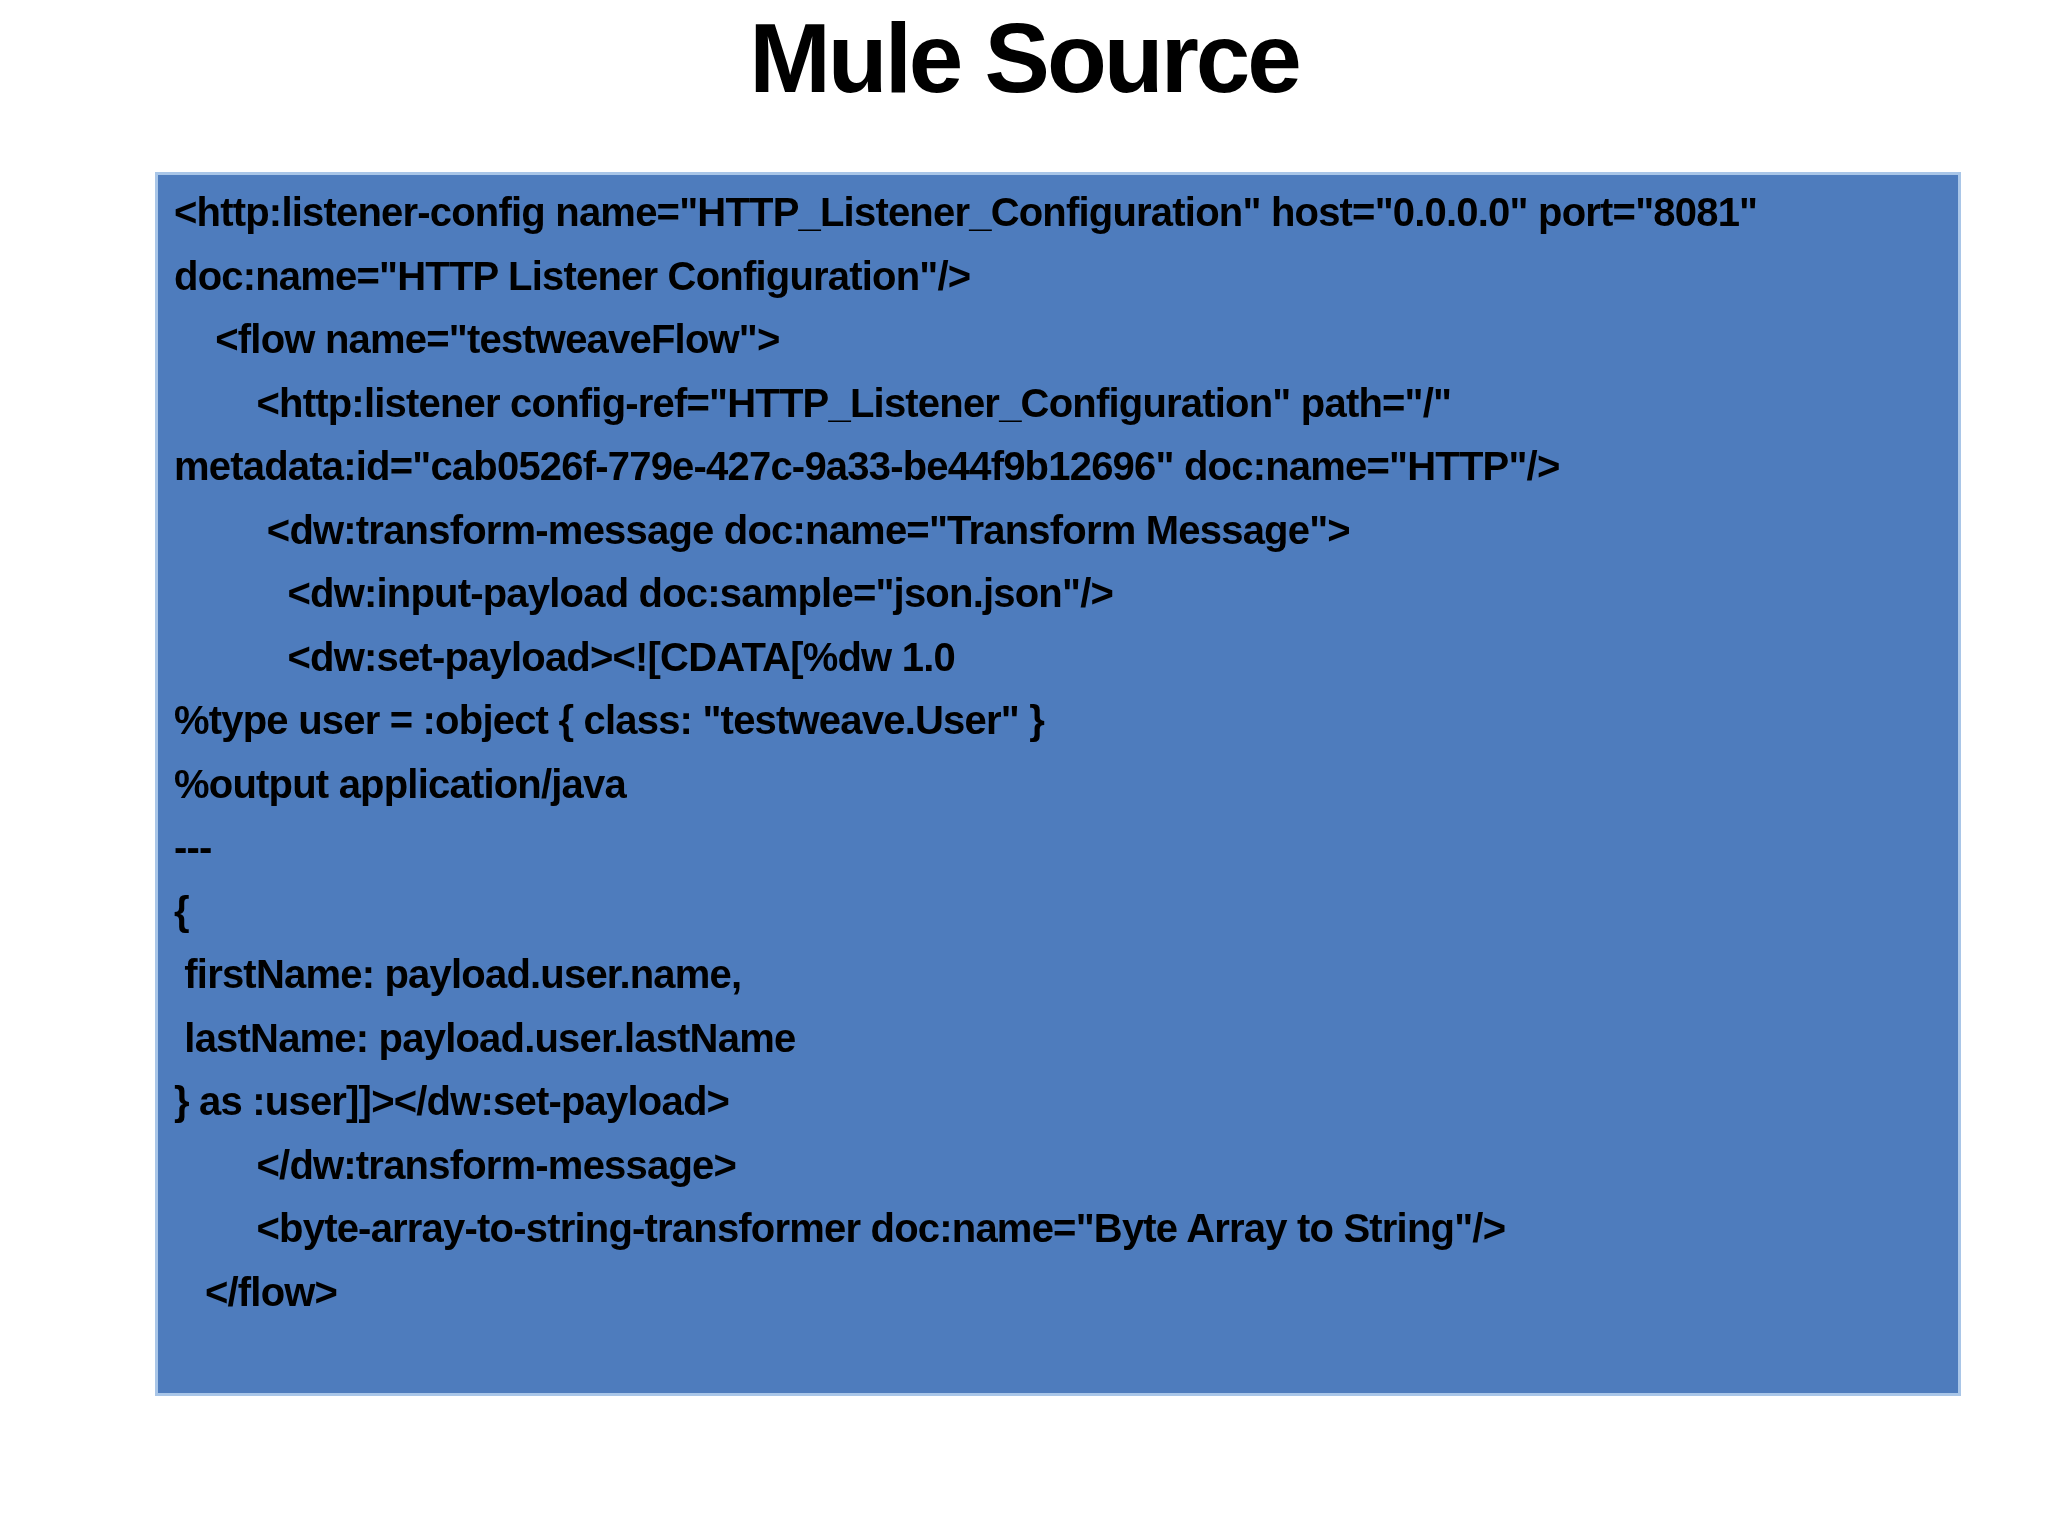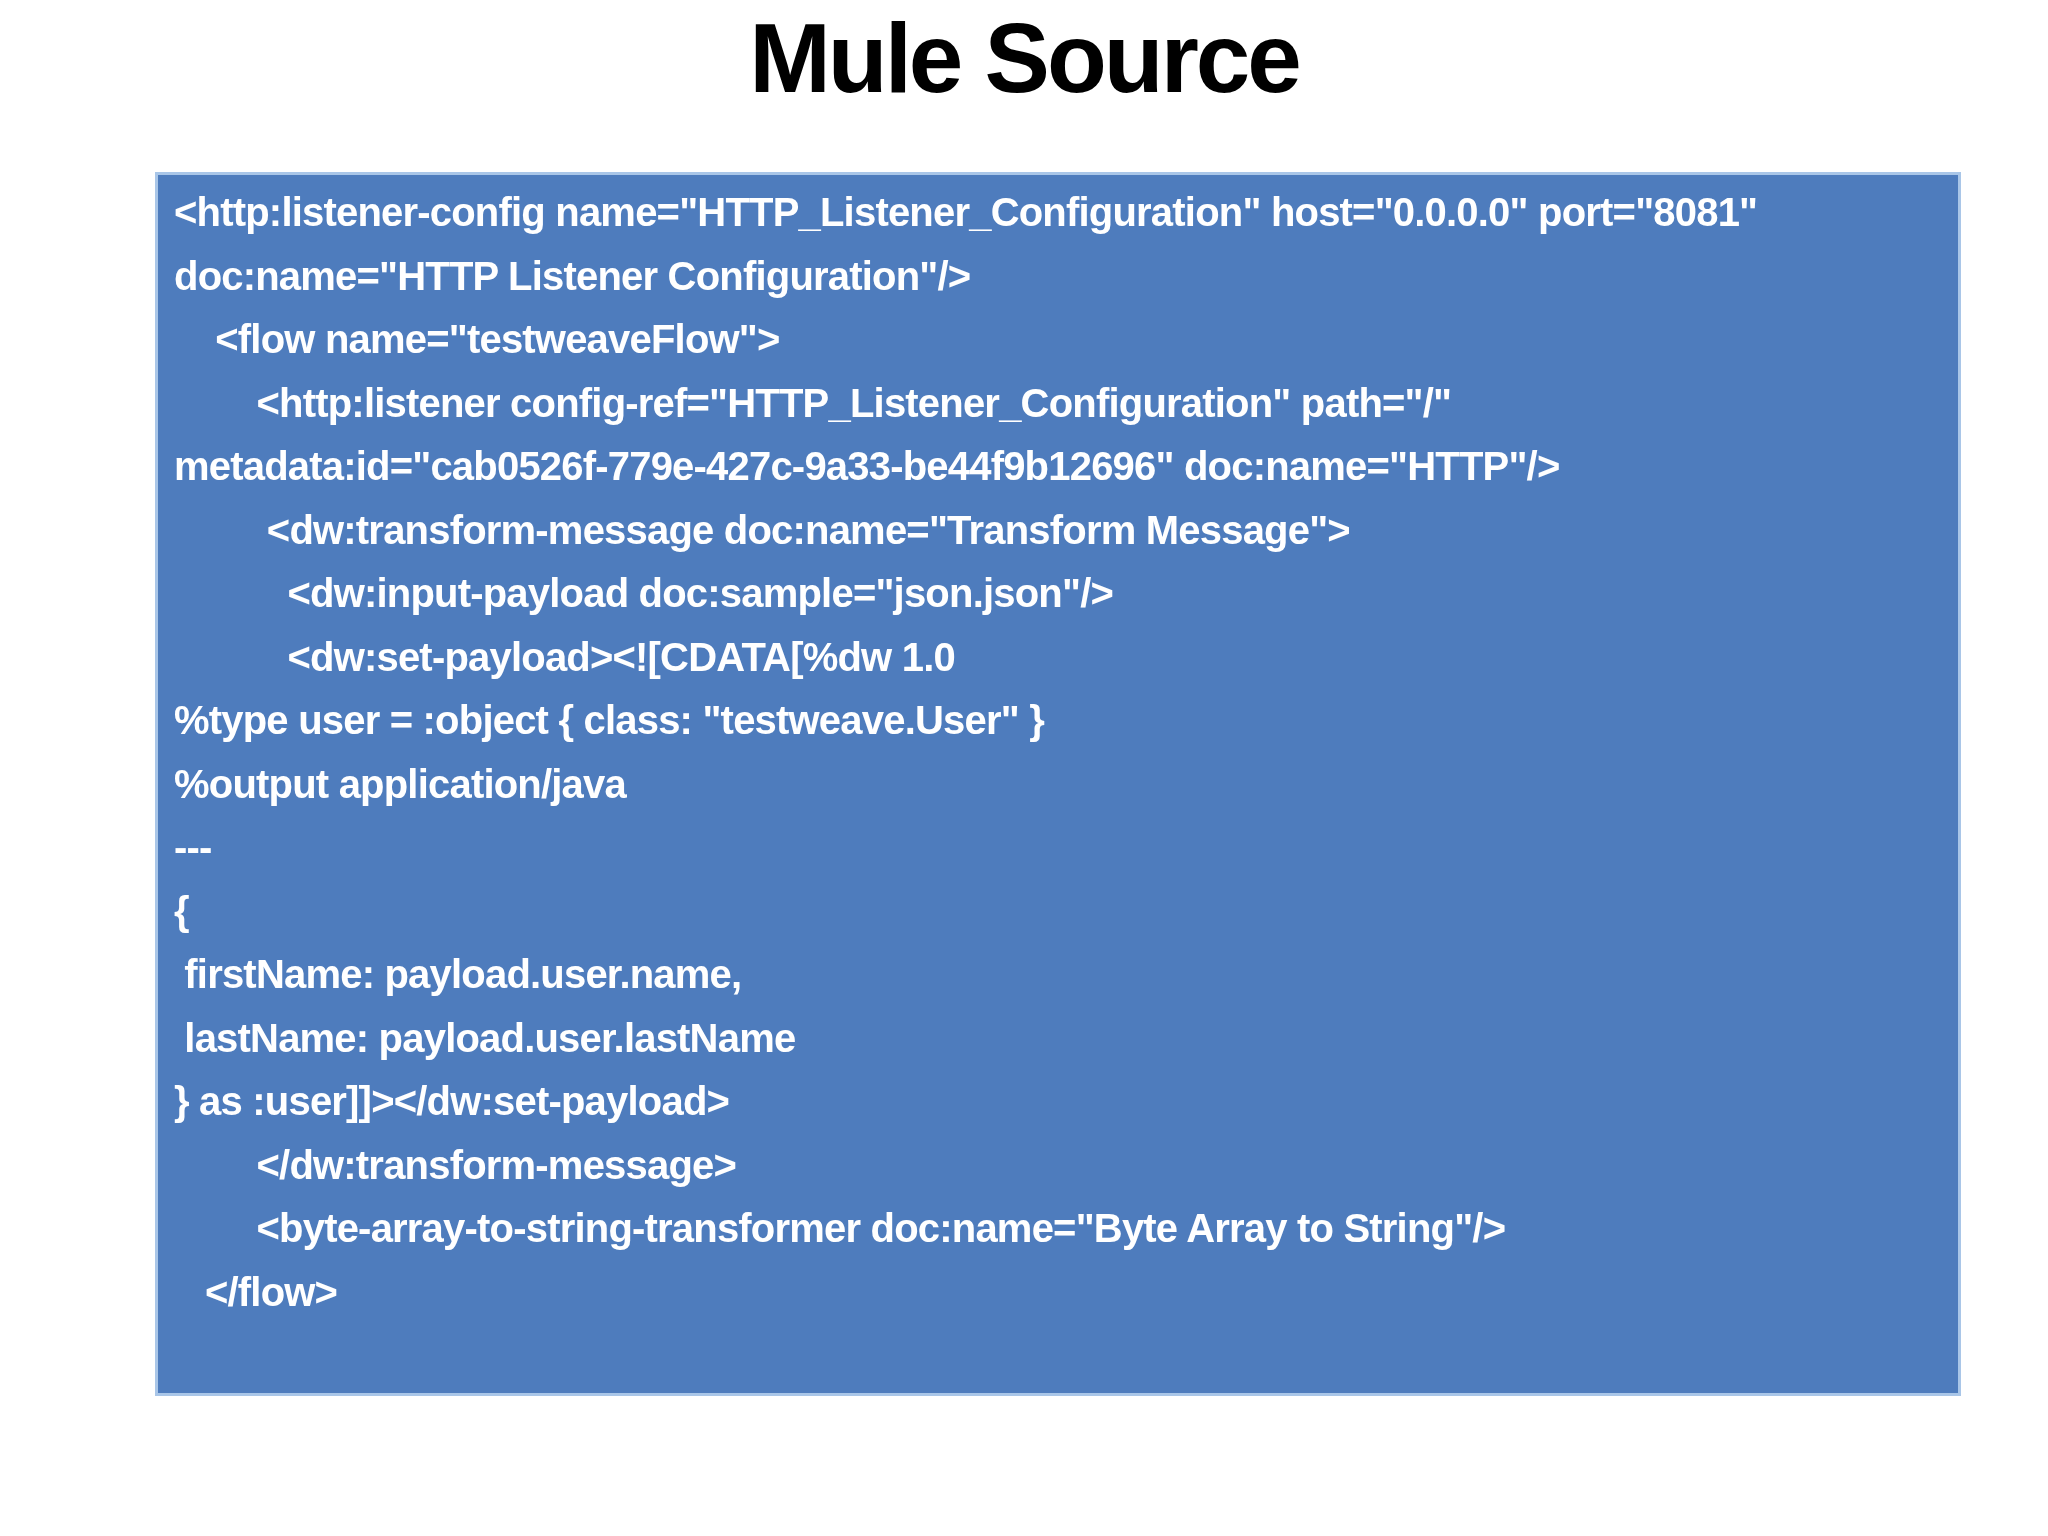--- a/index.html
+++ b/index.html
@@ -51,21 +51,21 @@
     overflow: hidden;
   }
 </style>
 </head>
 <body>
 
 <div class="slide" style="background: rgb(255, 255, 255);">
   <h1 class="slide-title" style="color: rgb(0, 0, 0);">Mule Source</h1>
 
   <div class="code-panel" style="background: rgb(78, 124, 189); border-color: rgb(169, 198, 232);">
-    <pre class="code-text" style="color: #ffffff;">&lt;http:listener-config name="HTTP_Listener_Configuration" host="0.0.0.0" port="8081"
+    <pre class="code-text" style="color: #000000;">&lt;http:listener-config name="HTTP_Listener_Configuration" host="0.0.0.0" port="8081"
 doc:name="HTTP Listener Configuration"/&gt;
     &lt;flow name="testweaveFlow"&gt;
         &lt;http:listener config-ref="HTTP_Listener_Configuration" path="/"
 metadata:id="cab0526f-779e-427c-9a33-be44f9b12696" doc:name="HTTP"/&gt;
          &lt;dw:transform-message doc:name="Transform Message"&gt;
            &lt;dw:input-payload doc:sample="json.json"/&gt;
            &lt;dw:set-payload&gt;&lt;![CDATA[%dw 1.0
 %type user = :object { class: "testweave.User" }
 %output application/java
 ---

